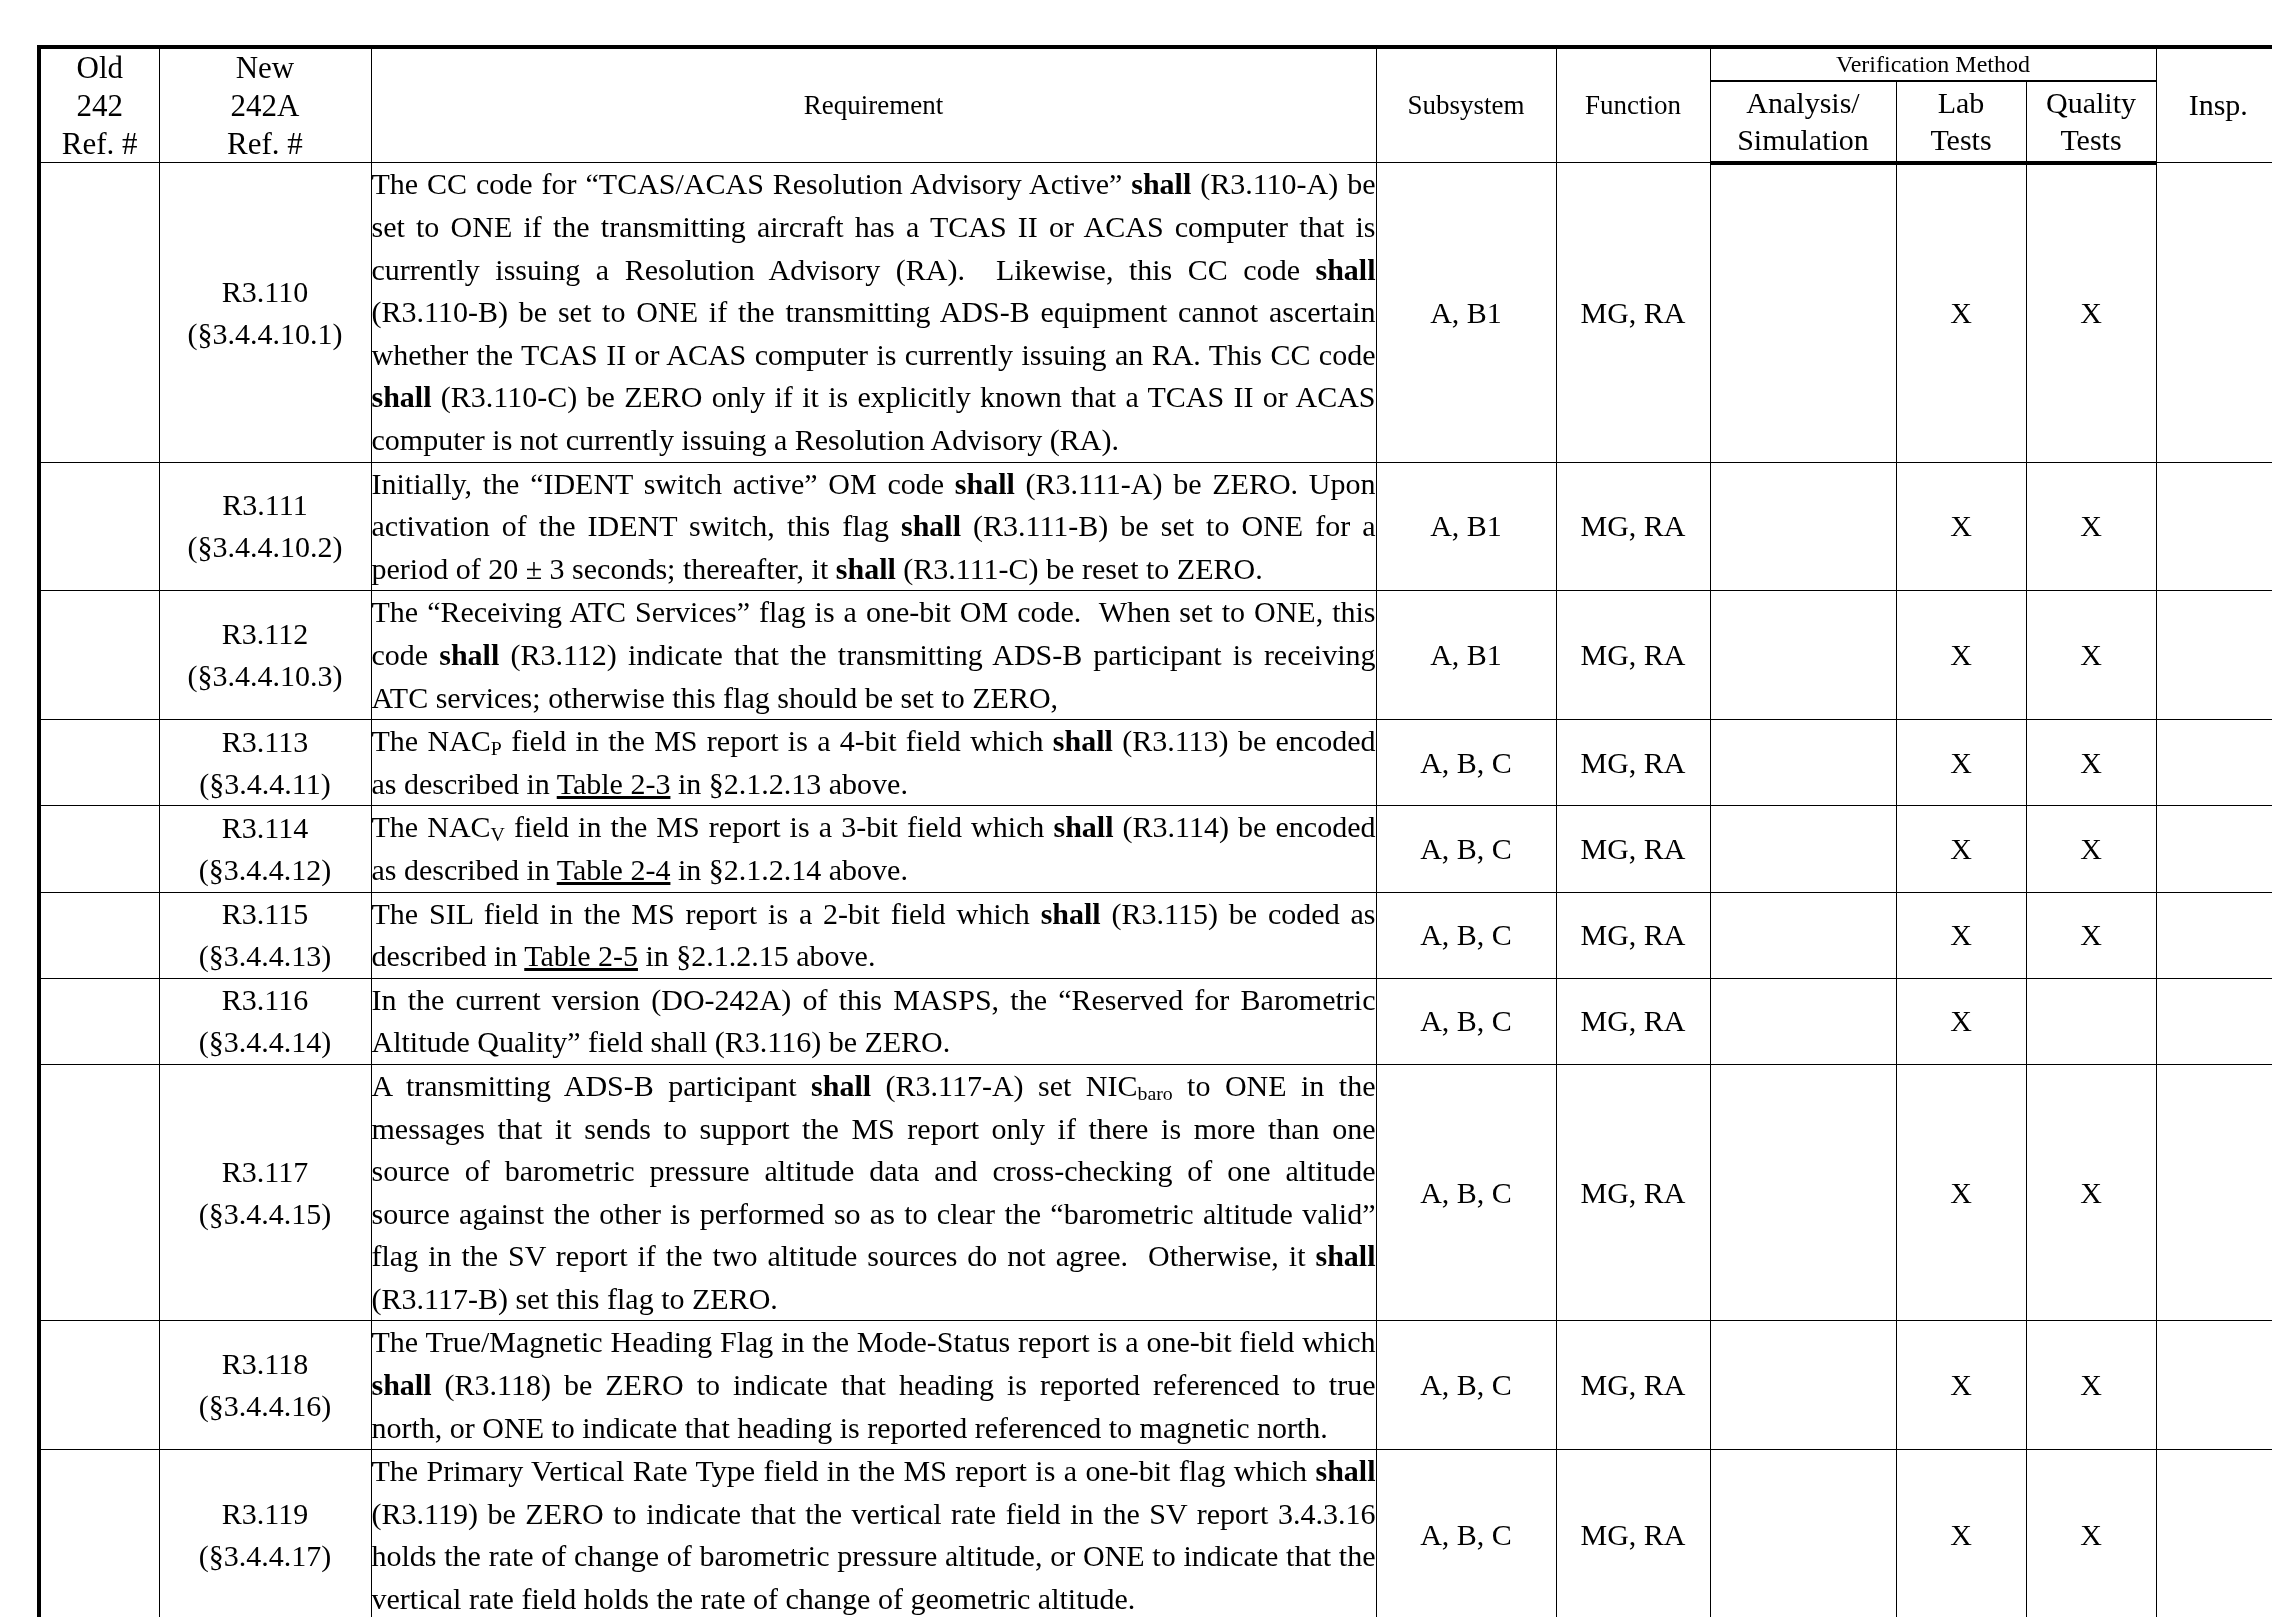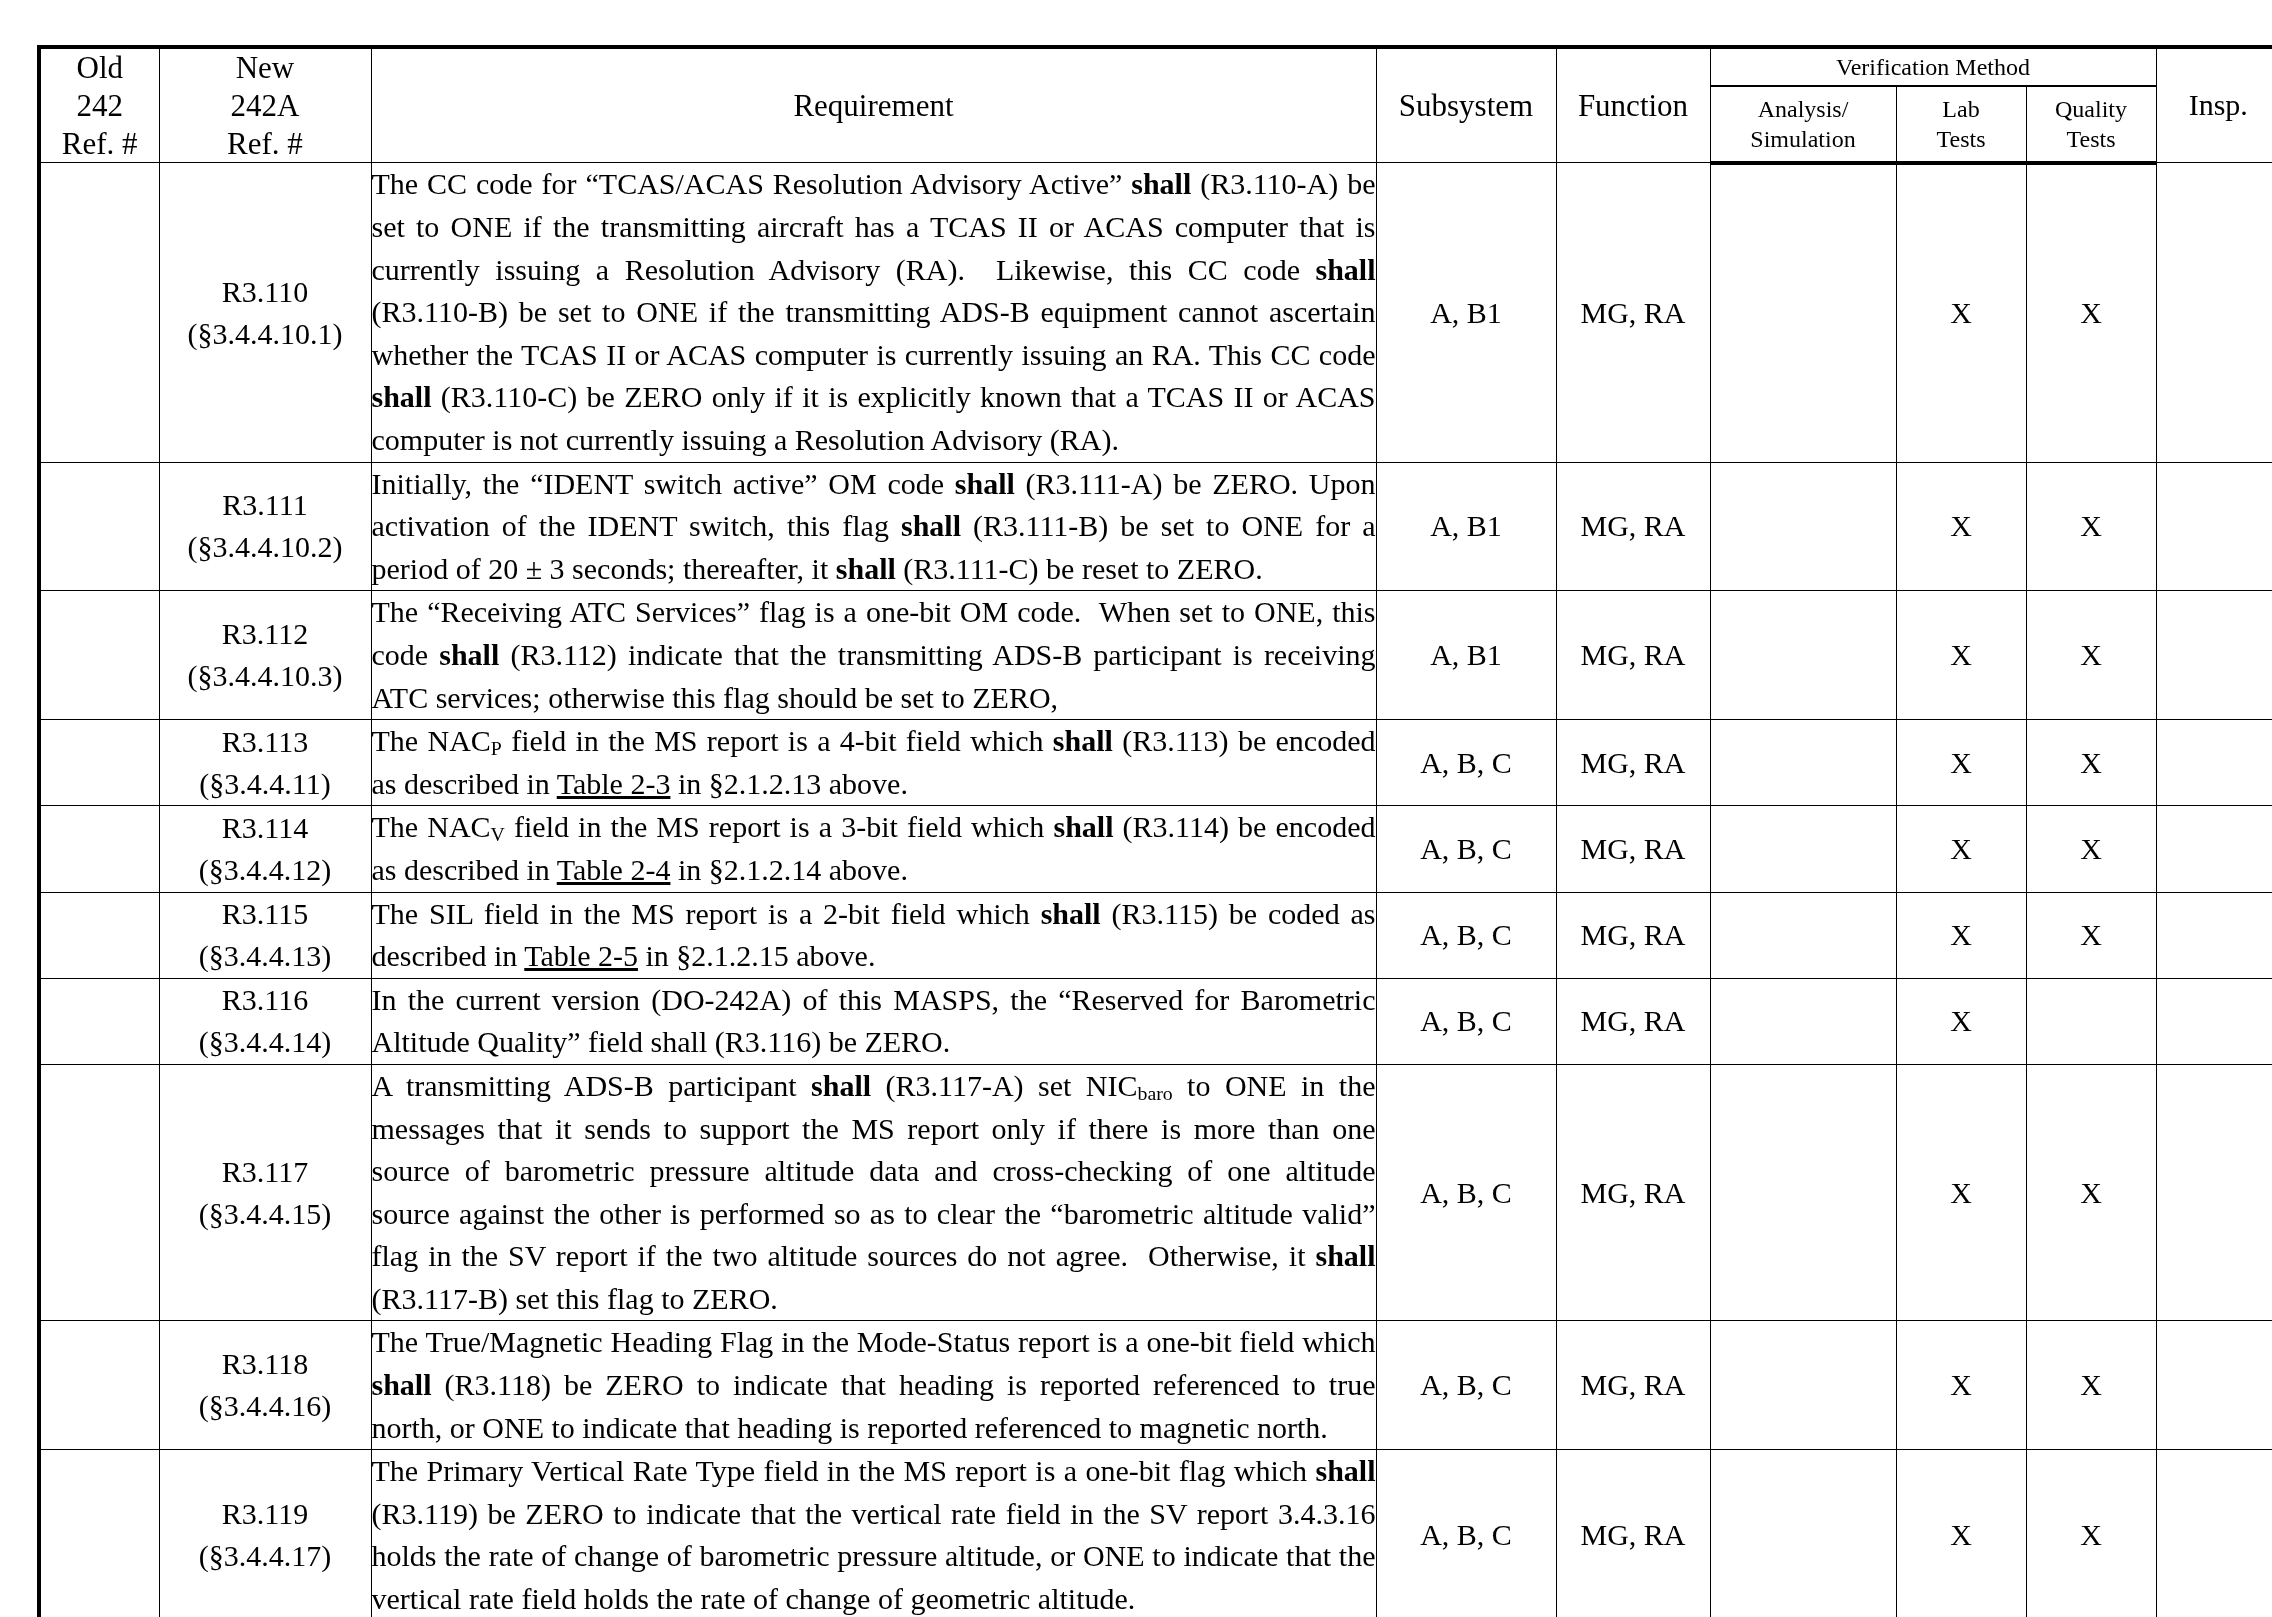--- a/index.html
+++ b/index.html
@@ -68,36 +68,36 @@
   .hdr-stack span { display: block; }
 
   .hdr-vm {
     font-weight: bold;
     font-size: 24px;
     padding: 4.9px 0 6.5px 0;
     border-bottom: 2.4px solid #000 !important;
   }
   .hdr-sub {
     font-weight: normal;
-    font-size: 24px;
+    font-size: 30px;
     line-height: 1.25;
     padding: 6.5px 1.6px 9.7px 1.6px;
     text-align: center;
   }
   .hdr-sub span { display: block; }
   .hdr-insp {
     font-weight: normal;
     font-size: 30px;
     text-align: center;
     vertical-align: bottom;
     padding-bottom: 16px;
   }
   .hdr-bold-mid {
     font-weight: bold;
-    font-size: 31px;
+    font-size: 27px;
     text-align: center;
   }
 
   thead tr.r1 td { border-bottom-width: 0; }
 
   
   thead tr.r2 > td { border-bottom: 4px solid #000; }
 
   
   tbody td {

